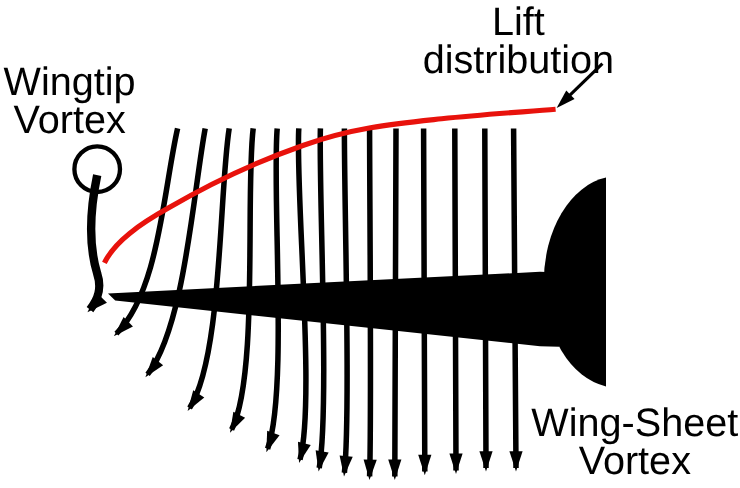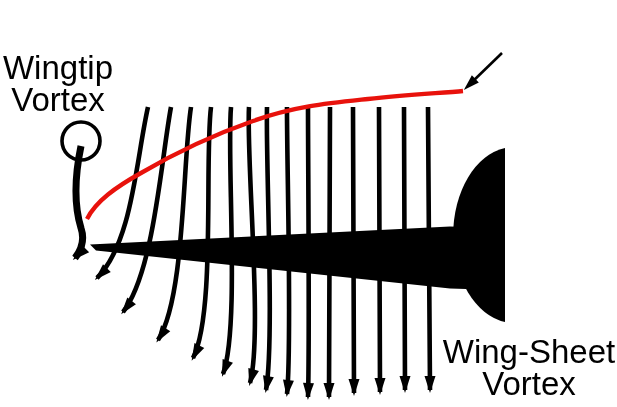--- a/index.html
+++ b/index.html
@@ -63,19 +63,23 @@
       <path d="M87,219 C96,201 116,187 141,173 C175,153 213,135 253,121 C295,106 330,103 368,99 C405,95 441,93 463,91" fill="none" stroke="#e8120c" stroke-width="4.3"></path>
       <line x1="502" y1="53" x2="470" y2="84" stroke="#000000" stroke-width="2.6"></line>
       <polygon points="463.84198059898404,90.08397511137699 471.87812555210746,75.37274218233978 478.8247092566975,82.56614018572628" fill="#000000"></polygon>
     </svg>
 
   <div class="label" style="left:-2px; top:52px; width:120px;">
     <span>Wingtip</span>
     <span>Vortex</span>
   </div>
 
+  <div class="label" style="left:332px; top:2px; width:200px;">
+    <span>Lift</span>
+    <span>distribution</span>
+  </div>
 
   <div class="label" style="left:429px; top:336px; width:200px;">
     <span>Wing-Sheet</span>
     <span>Vortex</span>
   </div>
 
 </div>
 
 </body></html>

